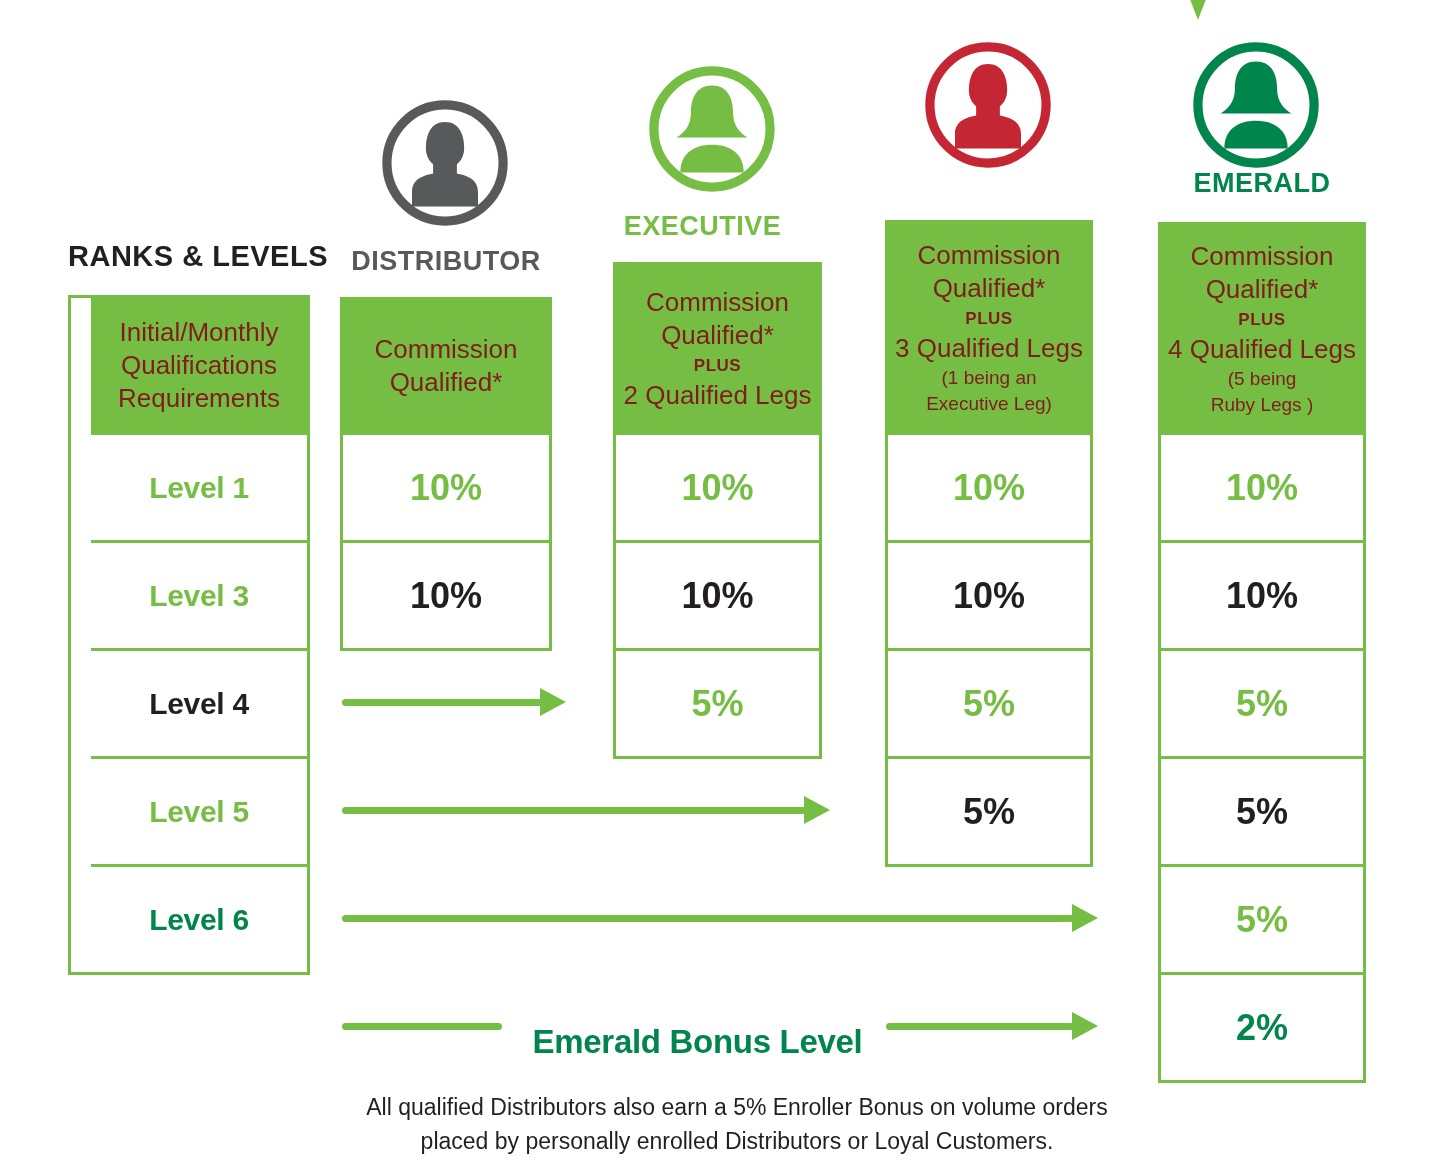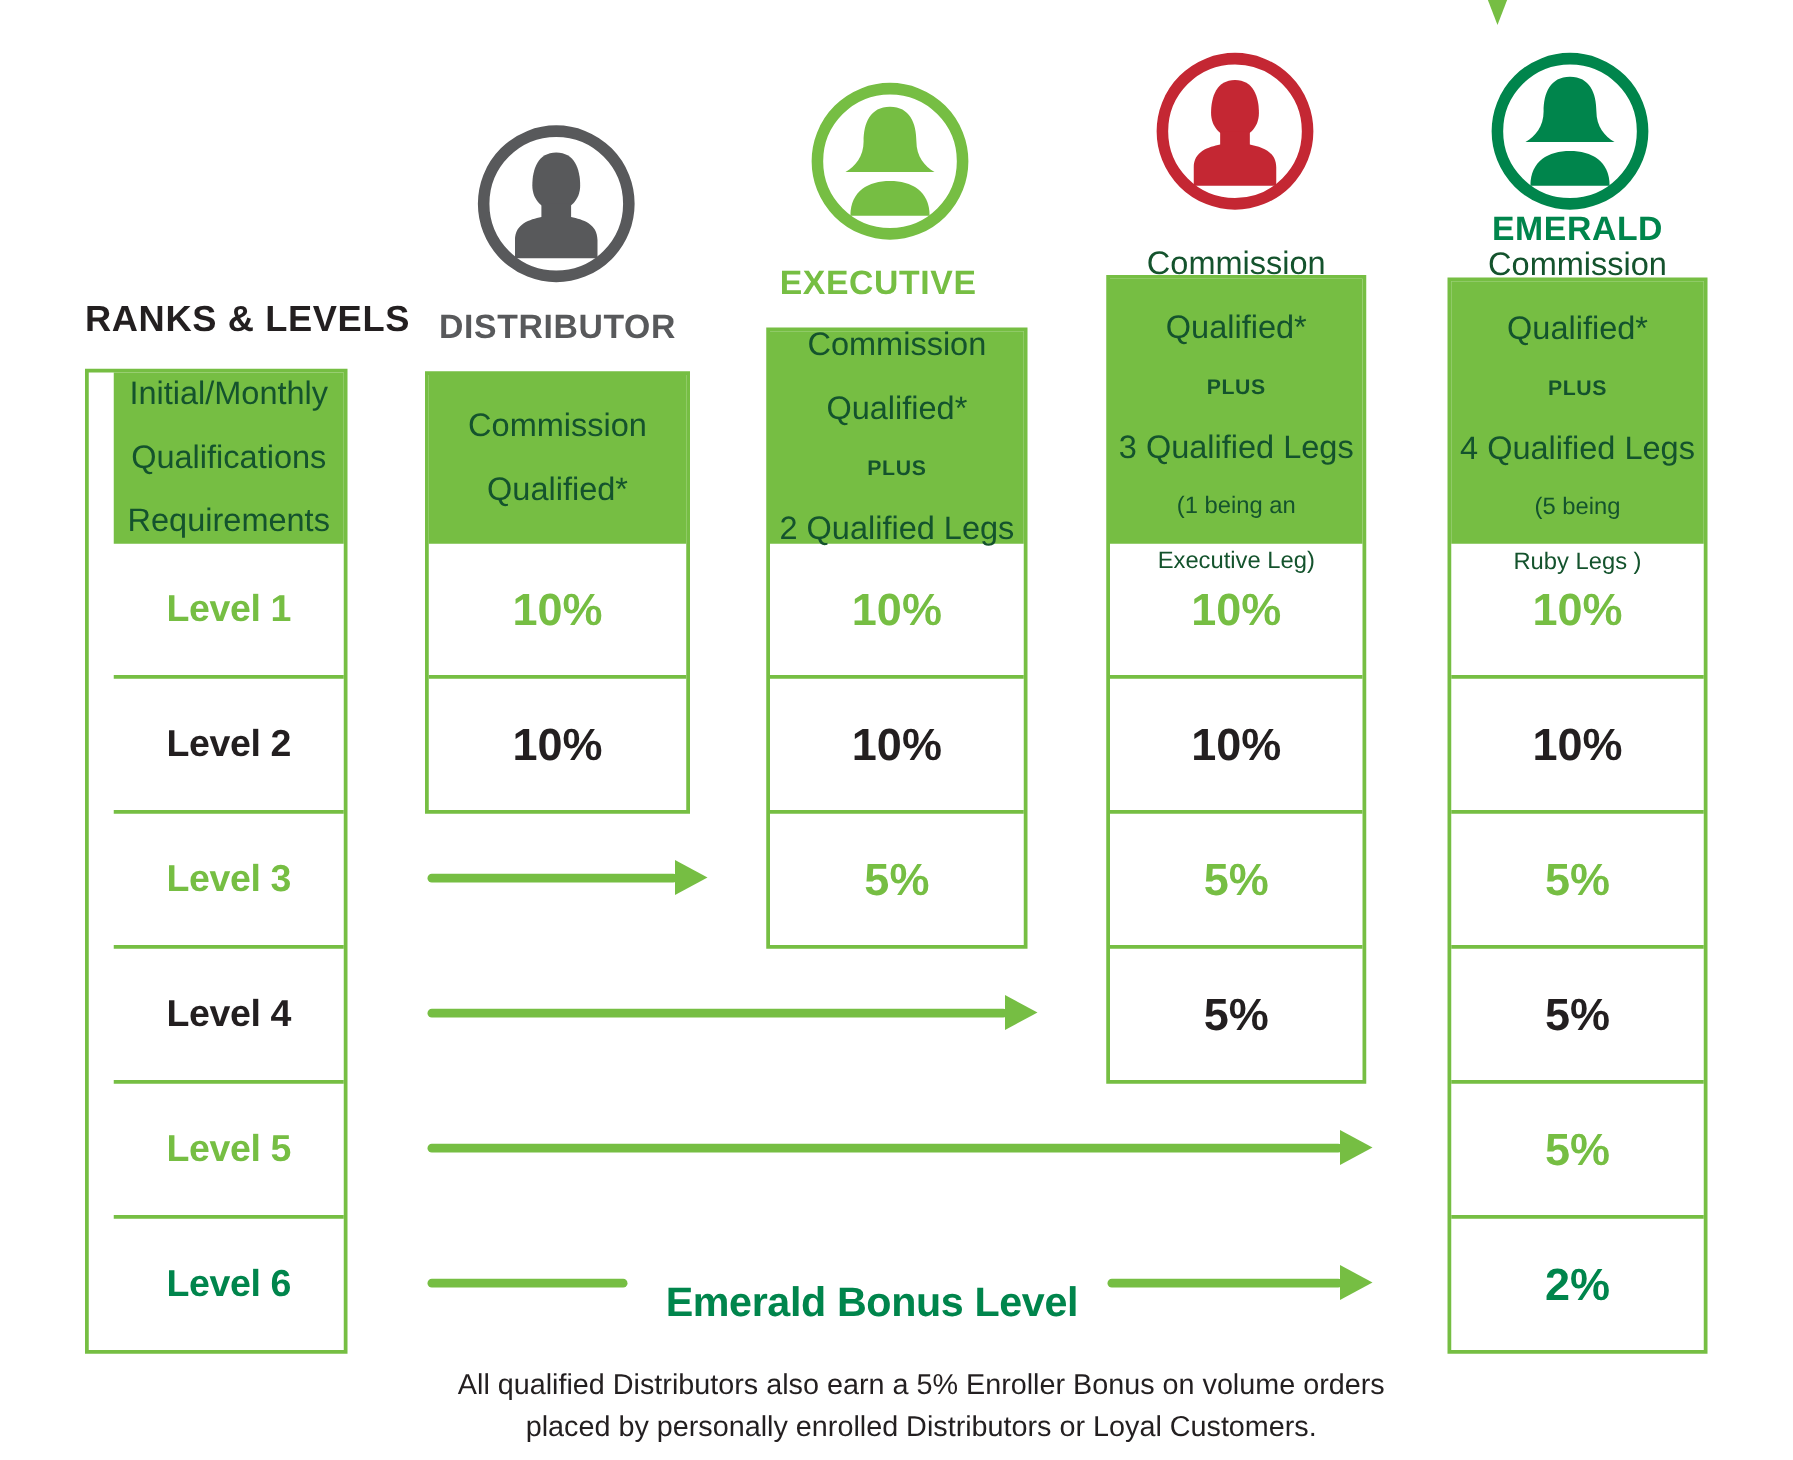--- a/index.html
+++ b/index.html
@@ -21,21 +21,21 @@
   .arrow-tip{position:absolute;left:1188px;top:-6px;width:0;height:0;
     border-left:10px solid transparent;border-right:10px solid transparent;
     border-top:26px solid var(--green);}
 
   
   .rank-label{position:absolute;text-align:center;font-weight:bold;letter-spacing:.5px;}
   .page-title{position:absolute;left:68px;top:240px;width:260px;font-size:29px;font-weight:bold;color:var(--ink);letter-spacing:.5px;}
 
   
   .col{position:absolute;border:3px solid var(--green);background:#fff;}
-  .col-header{background:var(--green);color:#14532d;display:flex;flex-direction:column;justify-content:center;align-items:center;text-align:center;gap:18px;}
+  .col-header{background:var(--green);color:#7f1d1d;display:flex;flex-direction:column;justify-content:center;align-items:center;text-align:center;}
   .hl{font-size:26px;line-height:33px;}
   .hl-plus{font-size:17px;font-weight:bold;line-height:27px;letter-spacing:.5px;}
   .hl-note{font-size:19px;line-height:26px;}
   .cell{height:108px;border-top:3px solid var(--green);display:flex;align-items:center;justify-content:center;text-align:center;}
   .cell.level{font-size:30px;font-weight:bold;letter-spacing:-.3px;}
   .cell.pct{font-size:36px;font-weight:bold;}
   .t-green{color:var(--green);}
   .t-ink{color:var(--ink);}
   .t-emerald{color:var(--emerald);}
 
@@ -94,28 +94,27 @@
         <path d="M-24,33 C-24,18 -13,12 0,12 C13,12 24,18 24,33 Z"></path>
       </g>
     </svg>
   </div>
 
   <div class="page-title">RANKS &amp; LEVELS</div>
   <div class="rank-label" style="left:340px;top:246px;width:212px;font-size:27px;color:var(--gray);">DISTRIBUTOR</div>
   <div class="rank-label" style="left:598px;top:211px;width:209px;font-size:27px;color:var(--green);">EXECUTIVE</div>
   <div class="rank-label" style="left:1158px;top:168px;width:208px;font-size:27px;color:var(--emerald);">EMERALD</div>
 
-  <div class="col" style="left:68px;top:295px;width:210px;padding-left:20px;">
+  <div class="col" style="left:68px;top:295px;width:242px;padding-left:20px;">
     <div class="col-header" style="height:134px;">
       <span class="hl">Initial/Monthly</span>
       <span class="hl">Qualifications</span>
       <span class="hl">Requirements</span>
     </div>
     <div class="cell level t-green">Level 1</div>
-    <div class="cell level t-ink">Level 2</div>
     <div class="cell level t-green">Level 3</div>
     <div class="cell level t-ink">Level 4</div>
     <div class="cell level t-green">Level 5</div>
     <div class="cell level t-emerald">Level 6</div>
   </div>
 
   <div class="col" style="left:340px;top:297px;width:212px;">
     <div class="col-header" style="height:132px;">
       <span class="hl">Commission</span>
       <span class="hl">Qualified*</span>

